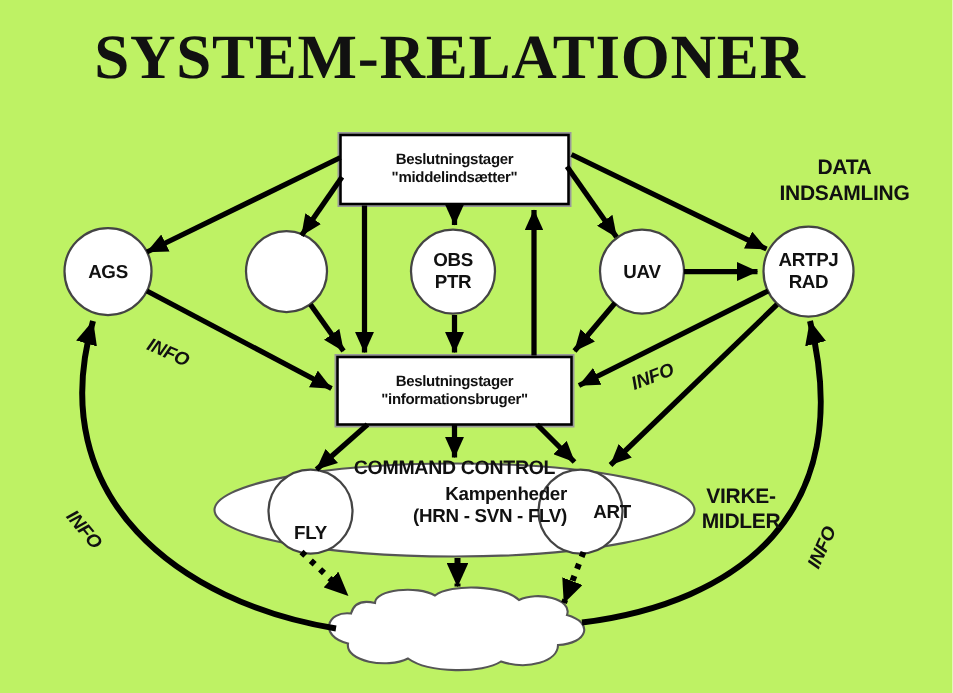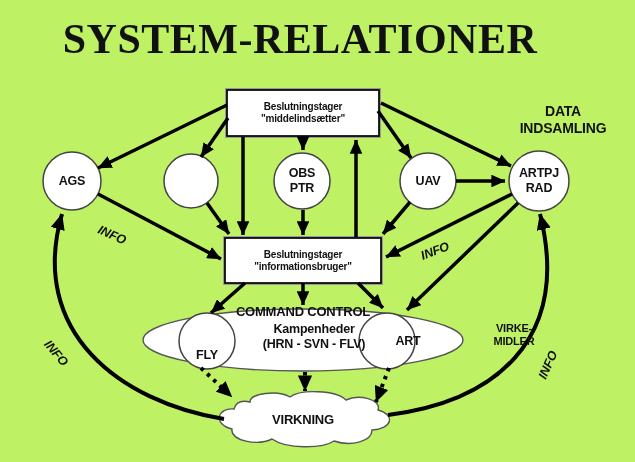--- a/index.html
+++ b/index.html
@@ -96,28 +96,27 @@
   <div class="lbl circlbl" style="left:32px;top:164px;">AGS</div>
   <div class="lbl circlbl" style="left:388px;top:164px;">UAV</div>
   <div class="lbl circlbl" style="left:262px;top:164px;">OBS
 PTR</div>
   <div class="lbl circlbl" style="left:499px;top:164px;">ARTPJ
 RAD</div>
 
   <div class="lbl circlbl" style="left:167px;top:338px;">FLY</div>
   <div class="lbl circlbl" style="left:368px;top:324px;">ART</div>
 
-  <div class="lbl" style="left:234px;top:322px;width:160px;font-size:12.5px;">Kampenheder
+  <div class="lbl" style="left:218px;top:322px;width:160px;font-size:12.5px;text-align:right;">Kampenheder
 (HRN - SVN - FLV)</div>
 
   <div class="lbl" style="left:225px;top:286px;width:156px;font-size:13px;margin-top:18px;">COMMAND CONTROL</div>
 
-  <div class="lbl" style="left:480px;top:322px;width:68px;font-size:11px;">VIRKE-
+  <div class="lbl" style="left:460px;top:322px;width:68px;font-size:14px;">VIRKE-
 MIDLER</div>
 
-  <div class="lbl" style="left:253px;top:412px;width:100px;font-size:13px;">VIRKNING</div>
 
   <div class="lbl info" style="left:87px;top:227px;transform:rotate(24deg);">INFO</div>
   <div class="lbl info" style="left:410px;top:243px;transform:rotate(-21deg);">INFO</div>
   <div class="lbl info" style="left:31px;top:345px;transform:rotate(50deg);">INFO</div>
   <div class="lbl info" style="left:523px;top:357px;transform:rotate(-66deg);">INFO</div>
 
 </div>
 
 </body></html>

